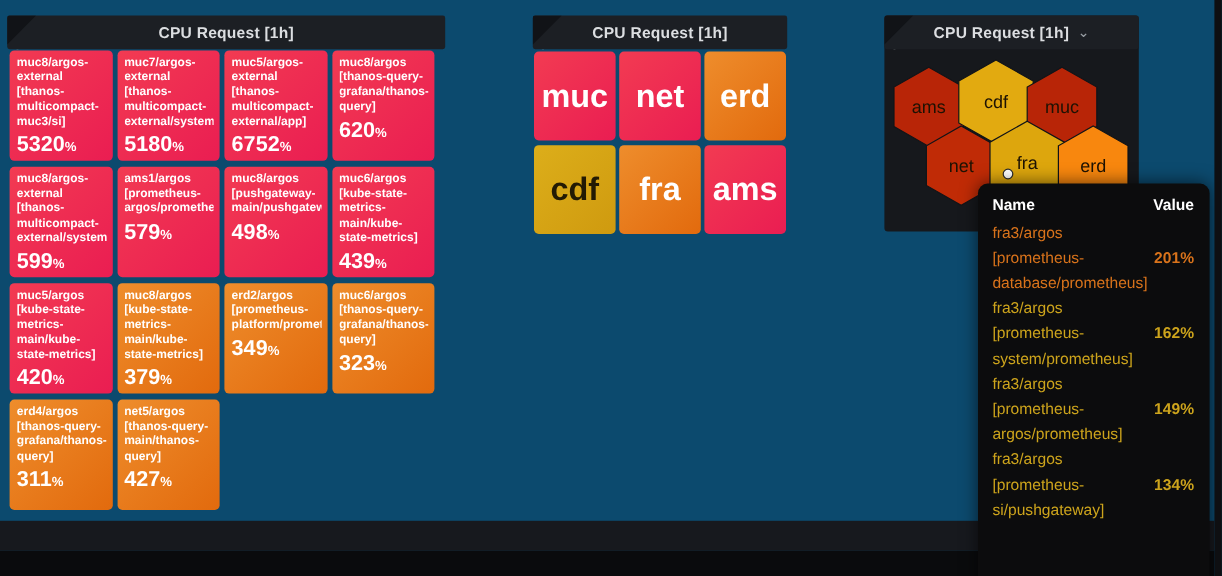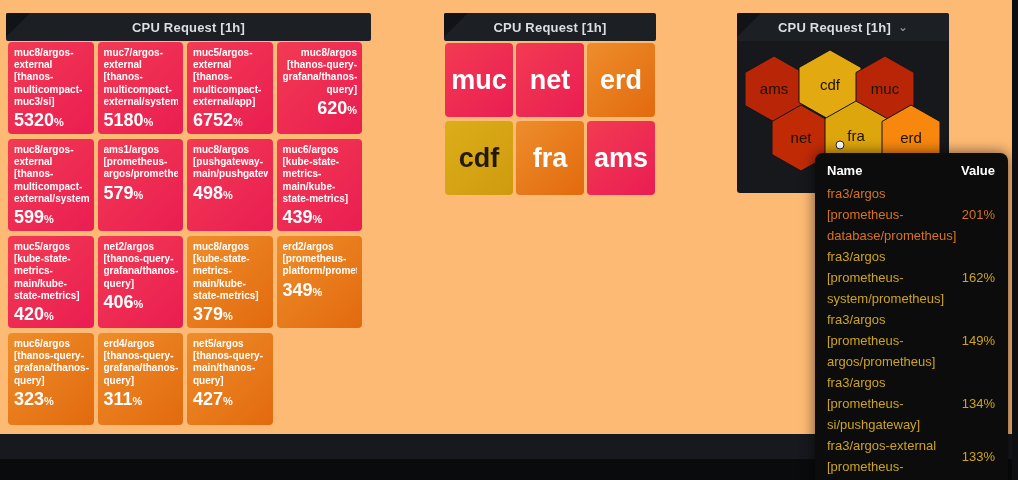--- a/index.html
+++ b/index.html
@@ -1,16 +1,16 @@
 <!DOCTYPE html>
 <html><head>
 <meta charset="utf-8">
 <style>
   html,body{margin:0;padding:0;background:#0e0f12;}
-  .page{position:relative;width:1012px;height:480px;background:#fdba74;overflow:hidden;
+  .page{position:relative;width:1012px;height:480px;background:#0c4a6e;overflow:hidden;
         font-family:"Liberation Sans",sans-serif;-webkit-font-smoothing:antialiased;}
 
   .panel{position:absolute;}
   .panel-header{position:relative;height:28px;background:#1c1f24;border-radius:2px;
                 display:flex;align-items:center;justify-content:center;overflow:hidden;}
   .panel-title{color:#dcdee1;font-size:13px;font-weight:700;letter-spacing:.2px;}
   .chev{color:#9aa0a6;font-size:12px;margin-left:7px;font-weight:400;}
 
   .info-corner{position:absolute;left:0;top:0;width:0;height:0;
                border-top:24px solid #111317;border-right:24px solid transparent;}
@@ -44,21 +44,21 @@
   .bottom-strip{position:absolute;left:0;top:459px;width:1018px;height:21px;background:#0a0b0d;}
 
   
   .tooltip{position:absolute;left:815px;top:153px;width:193px;height:340px;background:#0c0c0d;
            border-radius:8px 8px 0 0;padding:7px 13px 0 12px;box-sizing:border-box;z-index:10;
            box-shadow:0 0 14px rgba(0,0,0,.6);}
   .tt-head{display:flex;justify-content:space-between;color:#fff;font-size:13px;font-weight:700;
            line-height:21px;margin-bottom:2px;}
   .tt-row{display:flex;align-items:center;font-size:13px;line-height:21px;}
   .tt-name{width:136px;}
-  .tt-val{flex:1;text-align:center;}
+  .tt-val{flex:1;text-align:center;font-weight:bold;}
 </style>
 </head>
 <body>
 
 <div class="page">
 
   <section class="panel panel-left">
     <header class="panel-header">
       <div class="info-corner">
         <span class="info-i">i</span>
@@ -71,21 +71,21 @@
           <div class="val"><span>5320</span><span class="pct">%</span></div>
         </div>
         <div class="tile" style="background: linear-gradient(135deg, rgb(242, 59, 82), rgb(234, 29, 82)); color: rgb(255, 255, 255);">
           <div class="lbl">muc7/argos-external [thanos-multicompact-external/system]</div>
           <div class="val"><span>5180</span><span class="pct">%</span></div>
         </div>
         <div class="tile" style="background: linear-gradient(135deg, rgb(242, 59, 82), rgb(234, 29, 82)); color: rgb(255, 255, 255);">
           <div class="lbl">muc5/argos-external [thanos-multicompact-external/app]</div>
           <div class="val"><span>6752</span><span class="pct">%</span></div>
         </div>
-        <div class="tile" style="background: linear-gradient(135deg, rgb(242, 59, 82), rgb(234, 29, 82)); color: rgb(255, 255, 255); text-align: right;">
+        <div class="tile" style="background: linear-gradient(135deg, rgb(242, 59, 82), rgb(234, 29, 82)); color: rgb(255, 255, 255);">
           <div class="lbl">muc8/argos [thanos-query-grafana/thanos-query]</div>
           <div class="val"><span>620</span><span class="pct">%</span></div>
         </div>
         <div class="tile" style="background: linear-gradient(135deg, rgb(242, 59, 82), rgb(234, 29, 82)); color: rgb(255, 255, 255);">
           <div class="lbl">muc8/argos-external [thanos-multicompact-external/system]</div>
           <div class="val"><span>599</span><span class="pct">%</span></div>
         </div>
         <div class="tile" style="background: linear-gradient(135deg, rgb(242, 59, 82), rgb(234, 29, 82)); color: rgb(255, 255, 255);">
           <div class="lbl">ams1/argos [prometheus-argos/prometheus]</div>
           <div class="val"><span>579</span><span class="pct">%</span></div>
@@ -94,24 +94,20 @@
           <div class="lbl">muc8/argos [pushgateway-main/pushgateway]</div>
           <div class="val"><span>498</span><span class="pct">%</span></div>
         </div>
         <div class="tile" style="background: linear-gradient(135deg, rgb(242, 59, 82), rgb(234, 29, 82)); color: rgb(255, 255, 255);">
           <div class="lbl">muc6/argos [kube-state-metrics-main/kube-state-metrics]</div>
           <div class="val"><span>439</span><span class="pct">%</span></div>
         </div>
         <div class="tile" style="background: linear-gradient(135deg, rgb(242, 59, 82), rgb(234, 29, 82)); color: rgb(255, 255, 255);">
           <div class="lbl">muc5/argos [kube-state-metrics-main/kube-state-metrics]</div>
           <div class="val"><span>420</span><span class="pct">%</span></div>
-        </div>
-        <div class="tile" style="background: linear-gradient(135deg, rgb(242, 59, 82), rgb(234, 29, 82)); color: rgb(255, 255, 255);">
-          <div class="lbl">net2/argos [thanos-query-grafana/thanos-query]</div>
-          <div class="val"><span>406</span><span class="pct">%</span></div>
         </div>
         <div class="tile" style="background: linear-gradient(135deg, rgb(238, 141, 44), rgb(226, 106, 13)); color: rgb(255, 255, 255);">
           <div class="lbl">muc8/argos [kube-state-metrics-main/kube-state-metrics]</div>
           <div class="val"><span>379</span><span class="pct">%</span></div>
         </div>
         <div class="tile" style="background: linear-gradient(135deg, rgb(238, 141, 44), rgb(226, 106, 13)); color: rgb(255, 255, 255);">
           <div class="lbl">erd2/argos [prometheus-platform/prometheus]</div>
           <div class="val"><span>349</span><span class="pct">%</span></div>
         </div>
         <div class="tile" style="background: linear-gradient(135deg, rgb(238, 141, 44), rgb(226, 106, 13)); color: rgb(255, 255, 255);">
@@ -189,20 +185,16 @@
           <span class="tt-val">162%</span>
         </div>
         <div class="tt-row" style="color: rgb(205, 164, 28);">
           <span class="tt-name">fra3/argos [prometheus-argos/prometheus]</span>
           <span class="tt-val">149%</span>
         </div>
         <div class="tt-row" style="color: rgb(205, 164, 28);">
           <span class="tt-name">fra3/argos [prometheus-si/pushgateway]</span>
           <span class="tt-val">134%</span>
         </div>
-        <div class="tt-row" style="color: rgb(205, 164, 28);">
-          <span class="tt-name">fra3/argos-external [prometheus-</span>
-          <span class="tt-val">133%</span>
-        </div>
       </div>
   </div>
 
 </div>
 
 </body></html>

